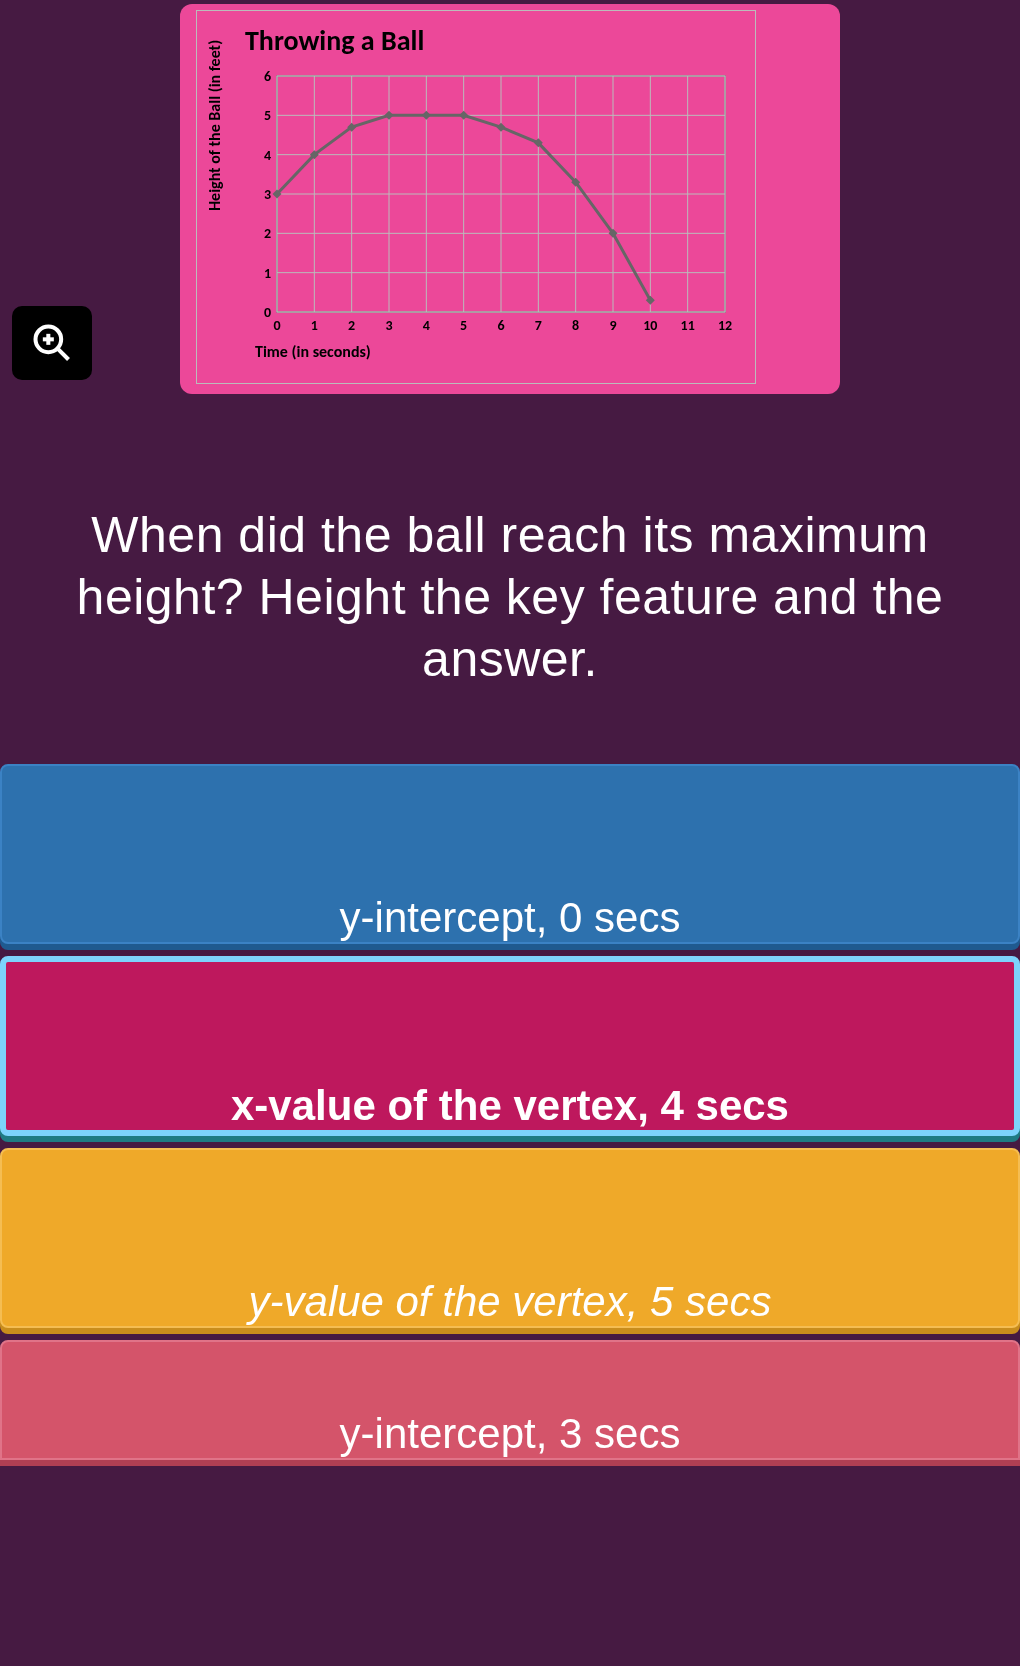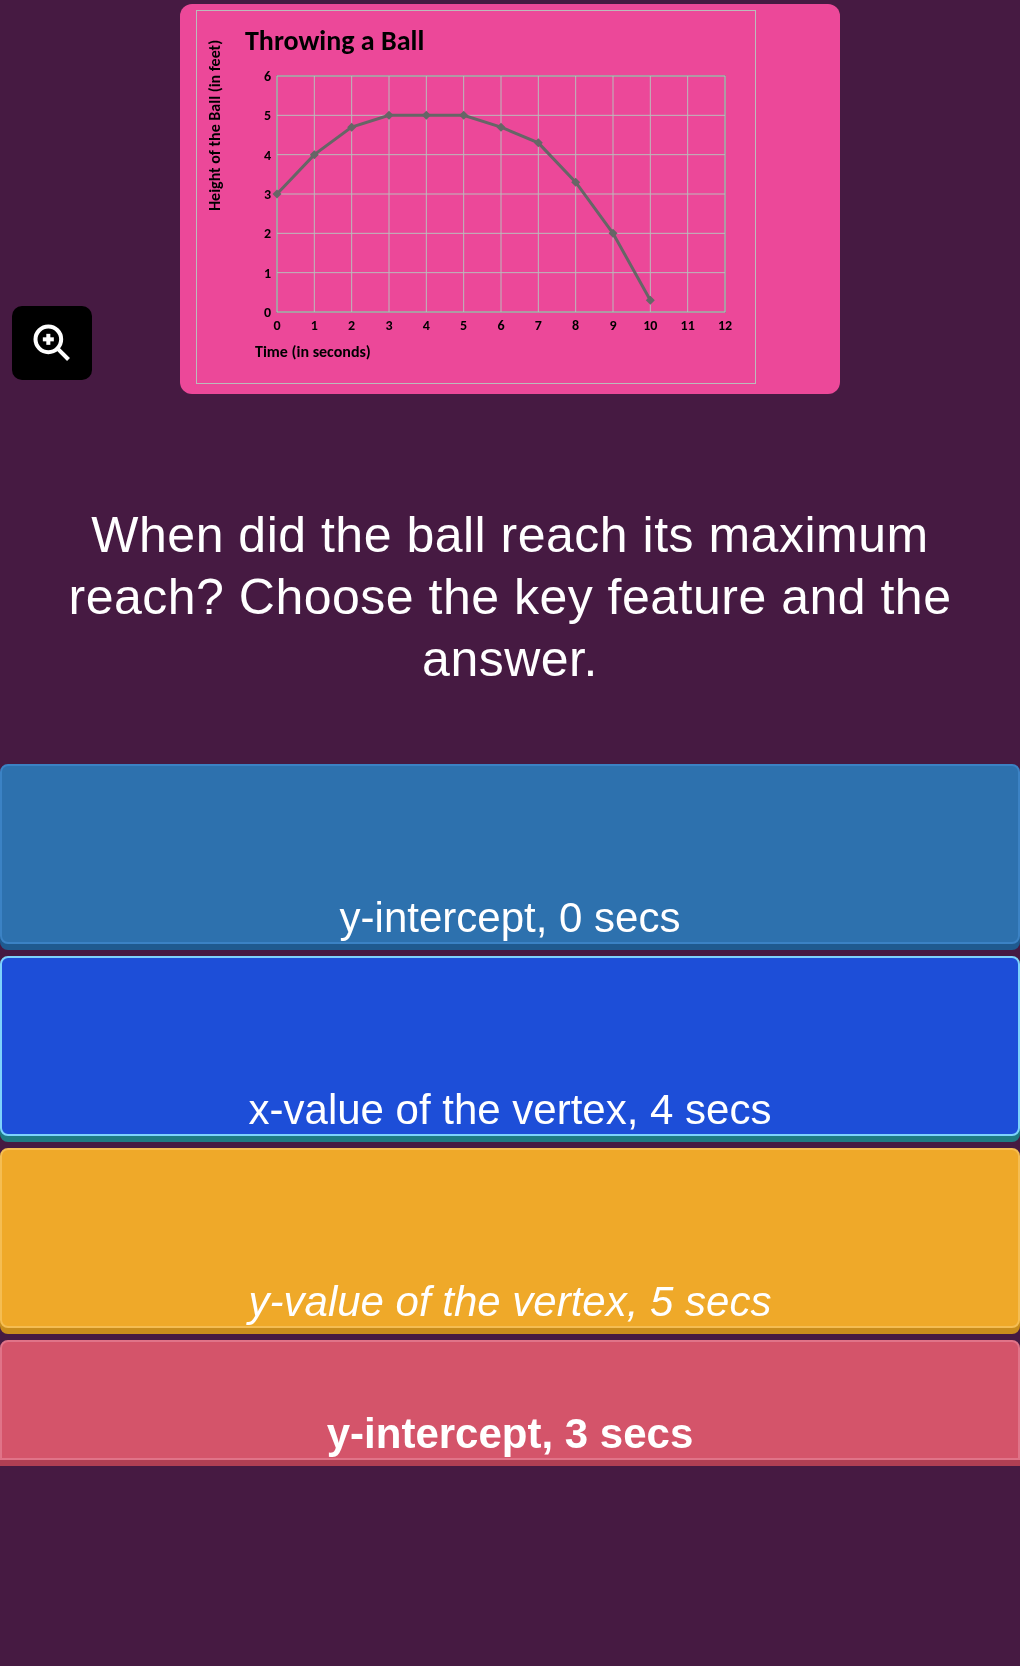--- a/index.html
+++ b/index.html
@@ -91,23 +91,23 @@
     justify-content: center;
     font-size: 42px;
     font-family: "Comic Sans MS", "Segoe UI", Arial, sans-serif;
     color: #fff;
     position: relative;
     cursor: pointer;
     margin-bottom: 12px;
     border-radius: 8px;
   }
   .opt-a { background: #2d71ae; border: 2px solid #3b82c4; box-shadow: 0 6px 0 #1f5a8f; }
-  .opt-b { background: #1d4ed8; border: 2px solid #7dd3fc; box-shadow: 0 6px 0 #1f7b83; }
+  .opt-b { background: #be185d; border: 6px solid #7dd3fc; box-shadow: 0 6px 0 #1f7b83; font-weight: bold; }
   .opt-c { background: #efa929; border: 2px solid #f5bd52; box-shadow: 0 6px 0 #c98d1c; font-style: italic; }
-  .opt-d { background: #d4546a; border: 2px solid #e07388; box-shadow: 0 6px 0 #b03f53; height: 120px; margin-bottom: 0; border-bottom-left-radius:0; border-bottom-right-radius:0;font-weight:bold; }
+  .opt-d { background: #d4546a; border: 2px solid #e07388; box-shadow: 0 6px 0 #b03f53; height: 120px; margin-bottom: 0; border-bottom-left-radius:0; border-bottom-right-radius:0; }
 </style>
 </head>
 <body>
 
 <div class="image-card">
   <div class="zoom-btn">
     <svg viewBox="0 0 24 24" fill="none" stroke="#fff" stroke-width="2.2">
       <circle cx="10" cy="10" r="7"></circle>
       <line x1="15.2" y1="15.2" x2="21" y2="21"></line>
       <line x1="10" y1="7" x2="10" y2="13"></line>
@@ -171,21 +171,21 @@
           <polygon points="283.33333333333337,70.36666666666667 287.83333333333337,74.86666666666667 283.33333333333337,79.36666666666667 278.83333333333337,74.86666666666667" fill="#666"></polygon>
           <polygon points="320.66666666666663,109.70000000000002 325.16666666666663,114.20000000000002 320.66666666666663,118.70000000000002 316.16666666666663,114.20000000000002" fill="#666"></polygon>
           <polygon points="358,160.83333333333334 362.5,165.33333333333334 358,169.83333333333334 353.5,165.33333333333334" fill="#666"></polygon>
           <polygon points="395.33333333333337,227.7 399.83333333333337,232.2 395.33333333333337,236.7 390.83333333333337,232.2" fill="#666"></polygon>
         </svg>
     </div>
     <div class="axis-x-label">Time (in seconds)</div>
   </div>
 </div>
 
-<div class="question">When did the ball reach its maximum reach? Choose the key feature and the answer.</div>
+<div class="question">When did the ball reach its maximum height? Height the key feature and the answer.</div>
 
 <div class="options">
   <div class="option opt-a">
     <span>y-intercept, 0 secs</span>
   </div>
   <div class="option opt-b">
     <span>x-value of the vertex, 4 secs</span>
   </div>
   <div class="option opt-c">
     <span>y-value of the vertex, 5 secs</span>

